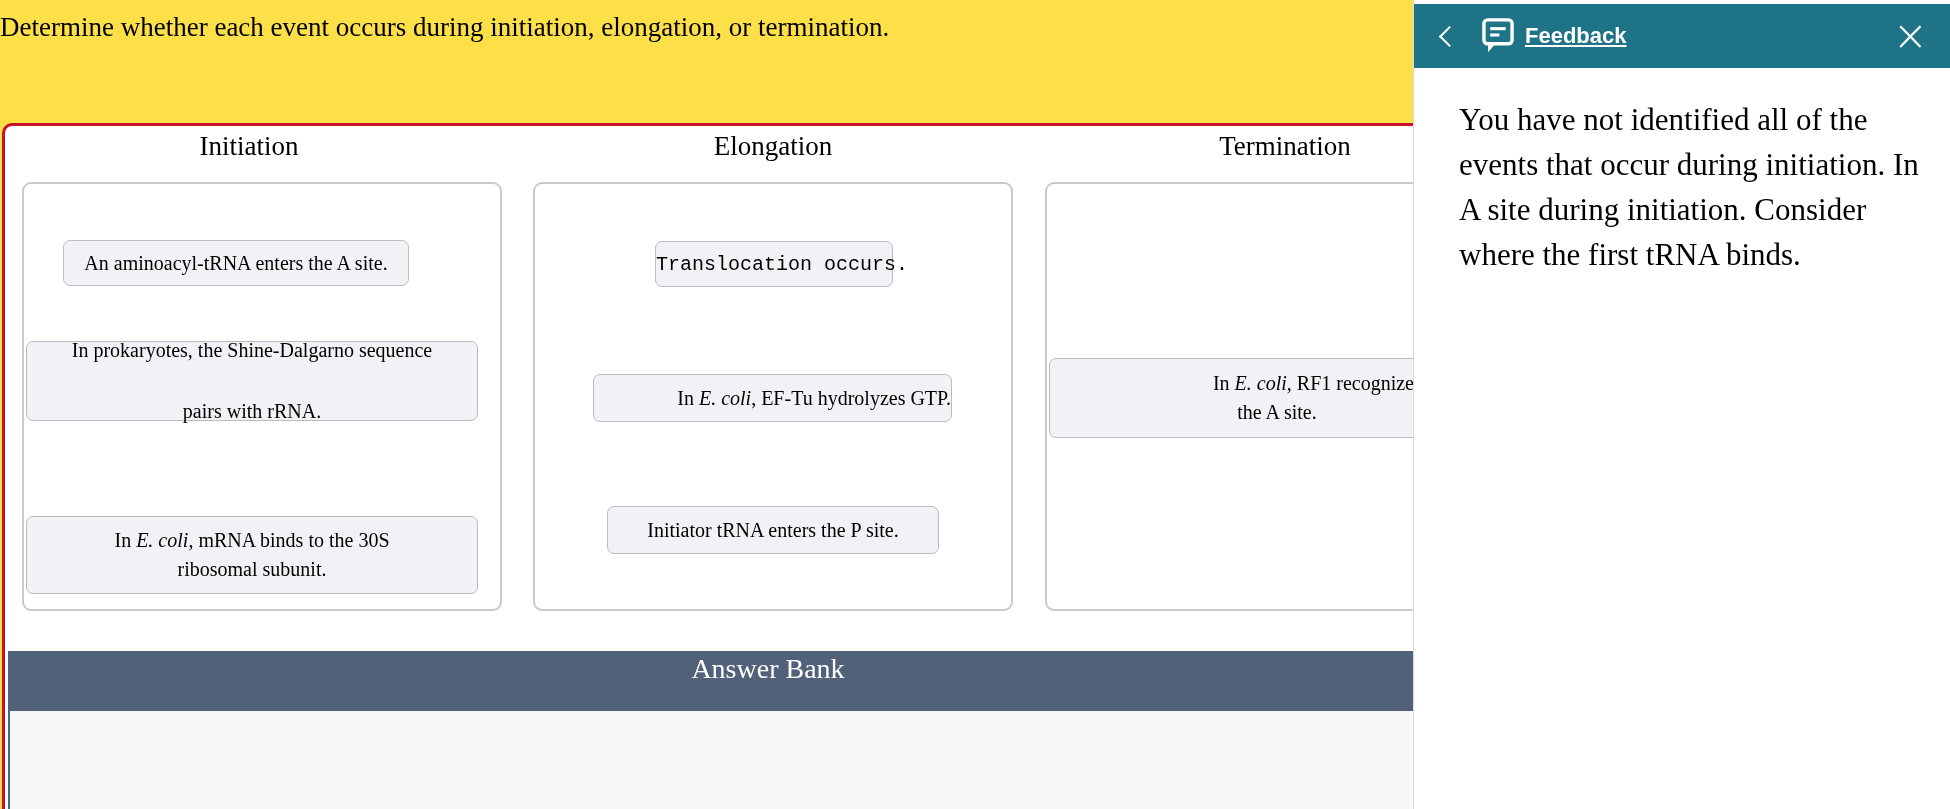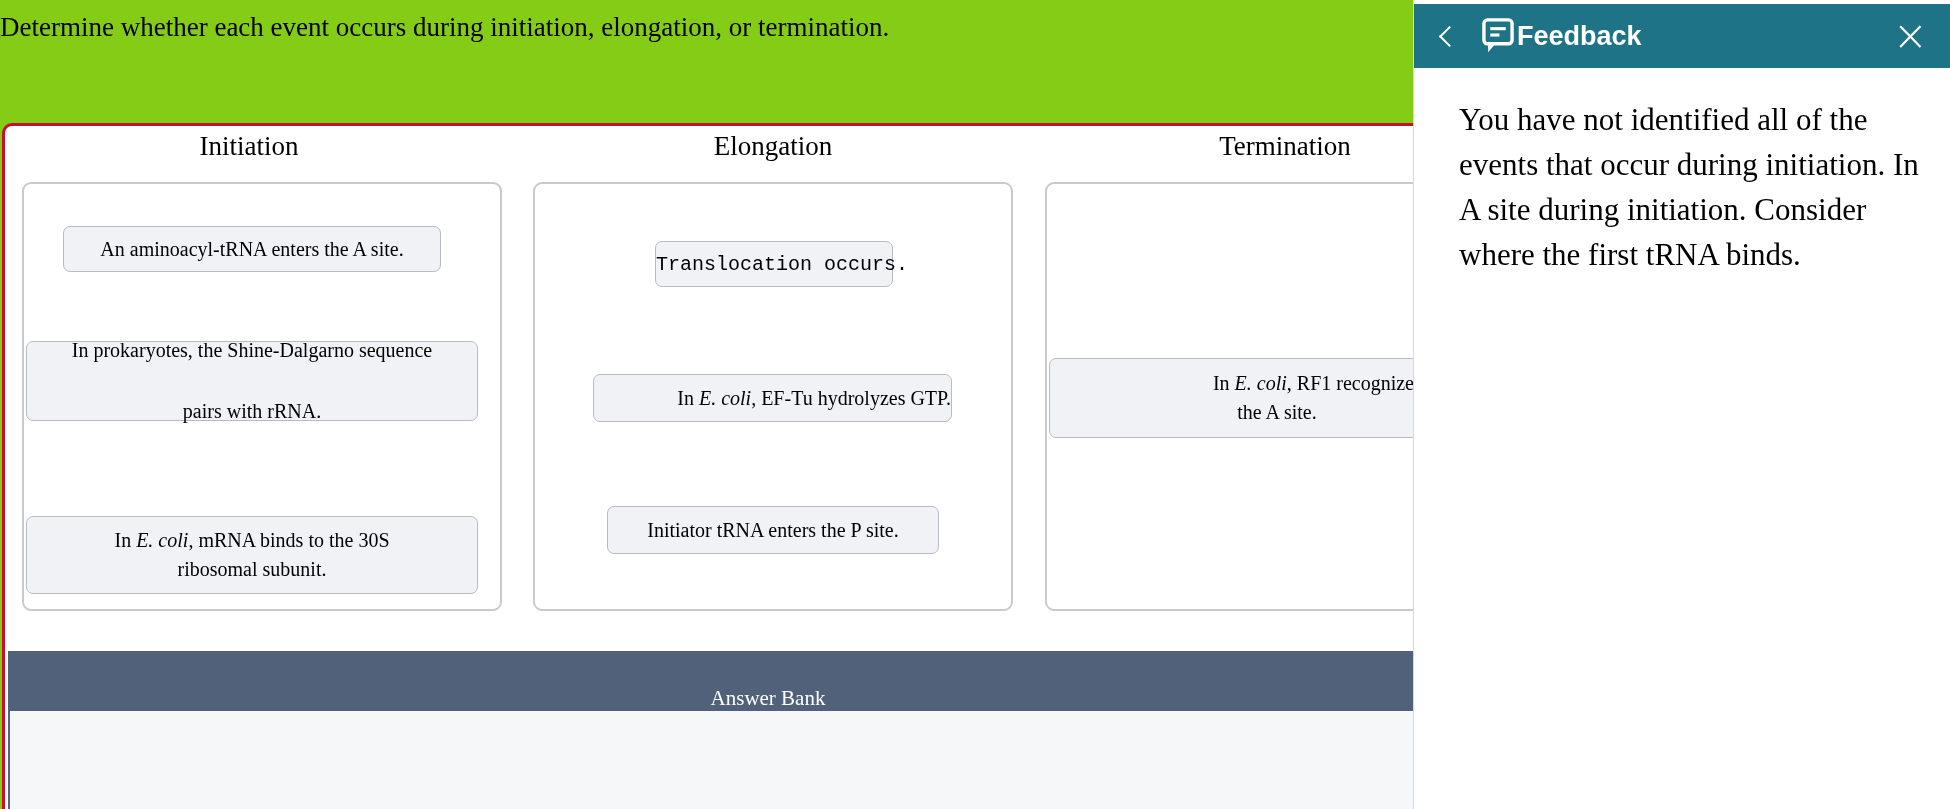--- a/index.html
+++ b/index.html
@@ -1,16 +1,16 @@
 <!DOCTYPE html>
 <html><head>
 <meta charset="utf-8">
 <style>
   html,body{margin:0;padding:0;background:#fff;}
-  .page{position:relative;width:1950px;height:809px;background:#84cc16;overflow:hidden;
+  .page{position:relative;width:1950px;height:809px;background:#fde047;overflow:hidden;
         font-family:"Liberation Serif",serif;color:#000;}
 
   .title{position:absolute;left:0px;top:12px;font-size:27px;white-space:nowrap;}
 
   
   .activity{position:absolute;left:2px;top:123px;width:1534px;height:700px;
             border:3px solid #c8102e;border-radius:10px;background:#fff;box-sizing:border-box;}
 
   .col-h{position:absolute;top:131px;width:480px;text-align:center;font-size:27px;}
   #h1{left:9px}#h2{left:533px}#h3{left:1045px}
@@ -21,32 +21,32 @@
 
   .chip{position:absolute;background:#f0f2f6;border:1.5px solid #b7bcc4;border-radius:7px;
         box-sizing:border-box;display:flex;flex-direction:column;justify-content:center;
         font-size:20px;cursor:grab;}
   .chip-line{white-space:nowrap;text-align:center;line-height:29px;}
   .chip-line.left{text-align:right;padding-left:12px;}
 
   
   .bank{position:absolute;left:8px;top:651px;width:1520px;height:170px;
         border:2px solid #52617a;border-bottom:none;background:#f6f7f8;box-sizing:border-box;}
-  .bank-bar{height:58px;background:#52617a;color:#fff;display:flex;align-items:flex-end;
-            justify-content:center;font-size:21px;}
+  .bank-bar{height:58px;background:#52617a;color:#fff;display:flex;align-items:flex-start;
+            justify-content:center;font-size:28px;}
 
   
   .panel{position:absolute;left:1413px;top:0;width:537px;height:809px;background:#fff;
          border-left:1px solid #d9d9d9;box-sizing:border-box;z-index:10;}
   .fb-header{margin-top:4px;height:64px;background:#1e7386;display:flex;align-items:center;
              color:#fff;font-family:"Liberation Sans",sans-serif;padding:0 22px 0 20px;box-sizing:border-box;}
   .chev{width:13px;height:13px;border-left:2.5px solid #fff;border-bottom:2.5px solid #fff;
         transform:rotate(45deg);margin-left:8px;flex:0 0 auto;cursor:pointer;}
   .fb-bubble{margin-left:24px;flex:0 0 auto;display:flex;align-items:center;}
-  .fb-title{font-size:27px;font-weight:bold;margin-left:2px;}
+  .fb-title{font-size:22px;font-weight:bold;margin-left:10px;text-decoration:underline;}
   .fb-close{margin-left:auto;font-size:42px;font-weight:300;line-height:1;cursor:pointer;
             font-family:"DejaVu Sans",sans-serif;}
   .fb-body{margin:29px 0 0 45px;font-size:31px;line-height:45px;}
   .fb-line{white-space:nowrap;}
 </style>
 </head>
 <body>
 
 <div class="page">
 
@@ -56,21 +56,21 @@
 
   <div class="col-h" id="h1">Initiation</div>
   <div class="col-h" id="h2">Elongation</div>
   <div class="col-h" id="h3">Termination</div>
 
   <div class="col-box" id="b1"></div>
   <div class="col-box" id="b2"></div>
   <div class="col-box" id="b3"></div>
 
   <div id="chip-layer">
-      <div class="chip" style="left: 63px; top: 226px; width: 378px; height: 46px;">
+      <div class="chip" style="left: 63px; top: 240px; width: 346px; height: 46px;">
         <div class="chip-line"><span>An aminoacyl-tRNA enters the A site.</span></div>
       </div>
       <div class="chip" style="left: 26px; top: 341px; width: 452px; height: 80px; gap: 32px;">
         <div class="chip-line"><span>In prokaryotes, the Shine-Dalgarno sequence</span></div>
         <div class="chip-line"><span>pairs with rRNA.</span></div>
       </div>
       <div class="chip" style="left: 26px; top: 516px; width: 452px; height: 78px;">
         <div class="chip-line"><span>In </span><i>E. coli</i><span>, mRNA binds to the 30S</span></div>
         <div class="chip-line"><span>ribosomal subunit.</span></div>
       </div>

